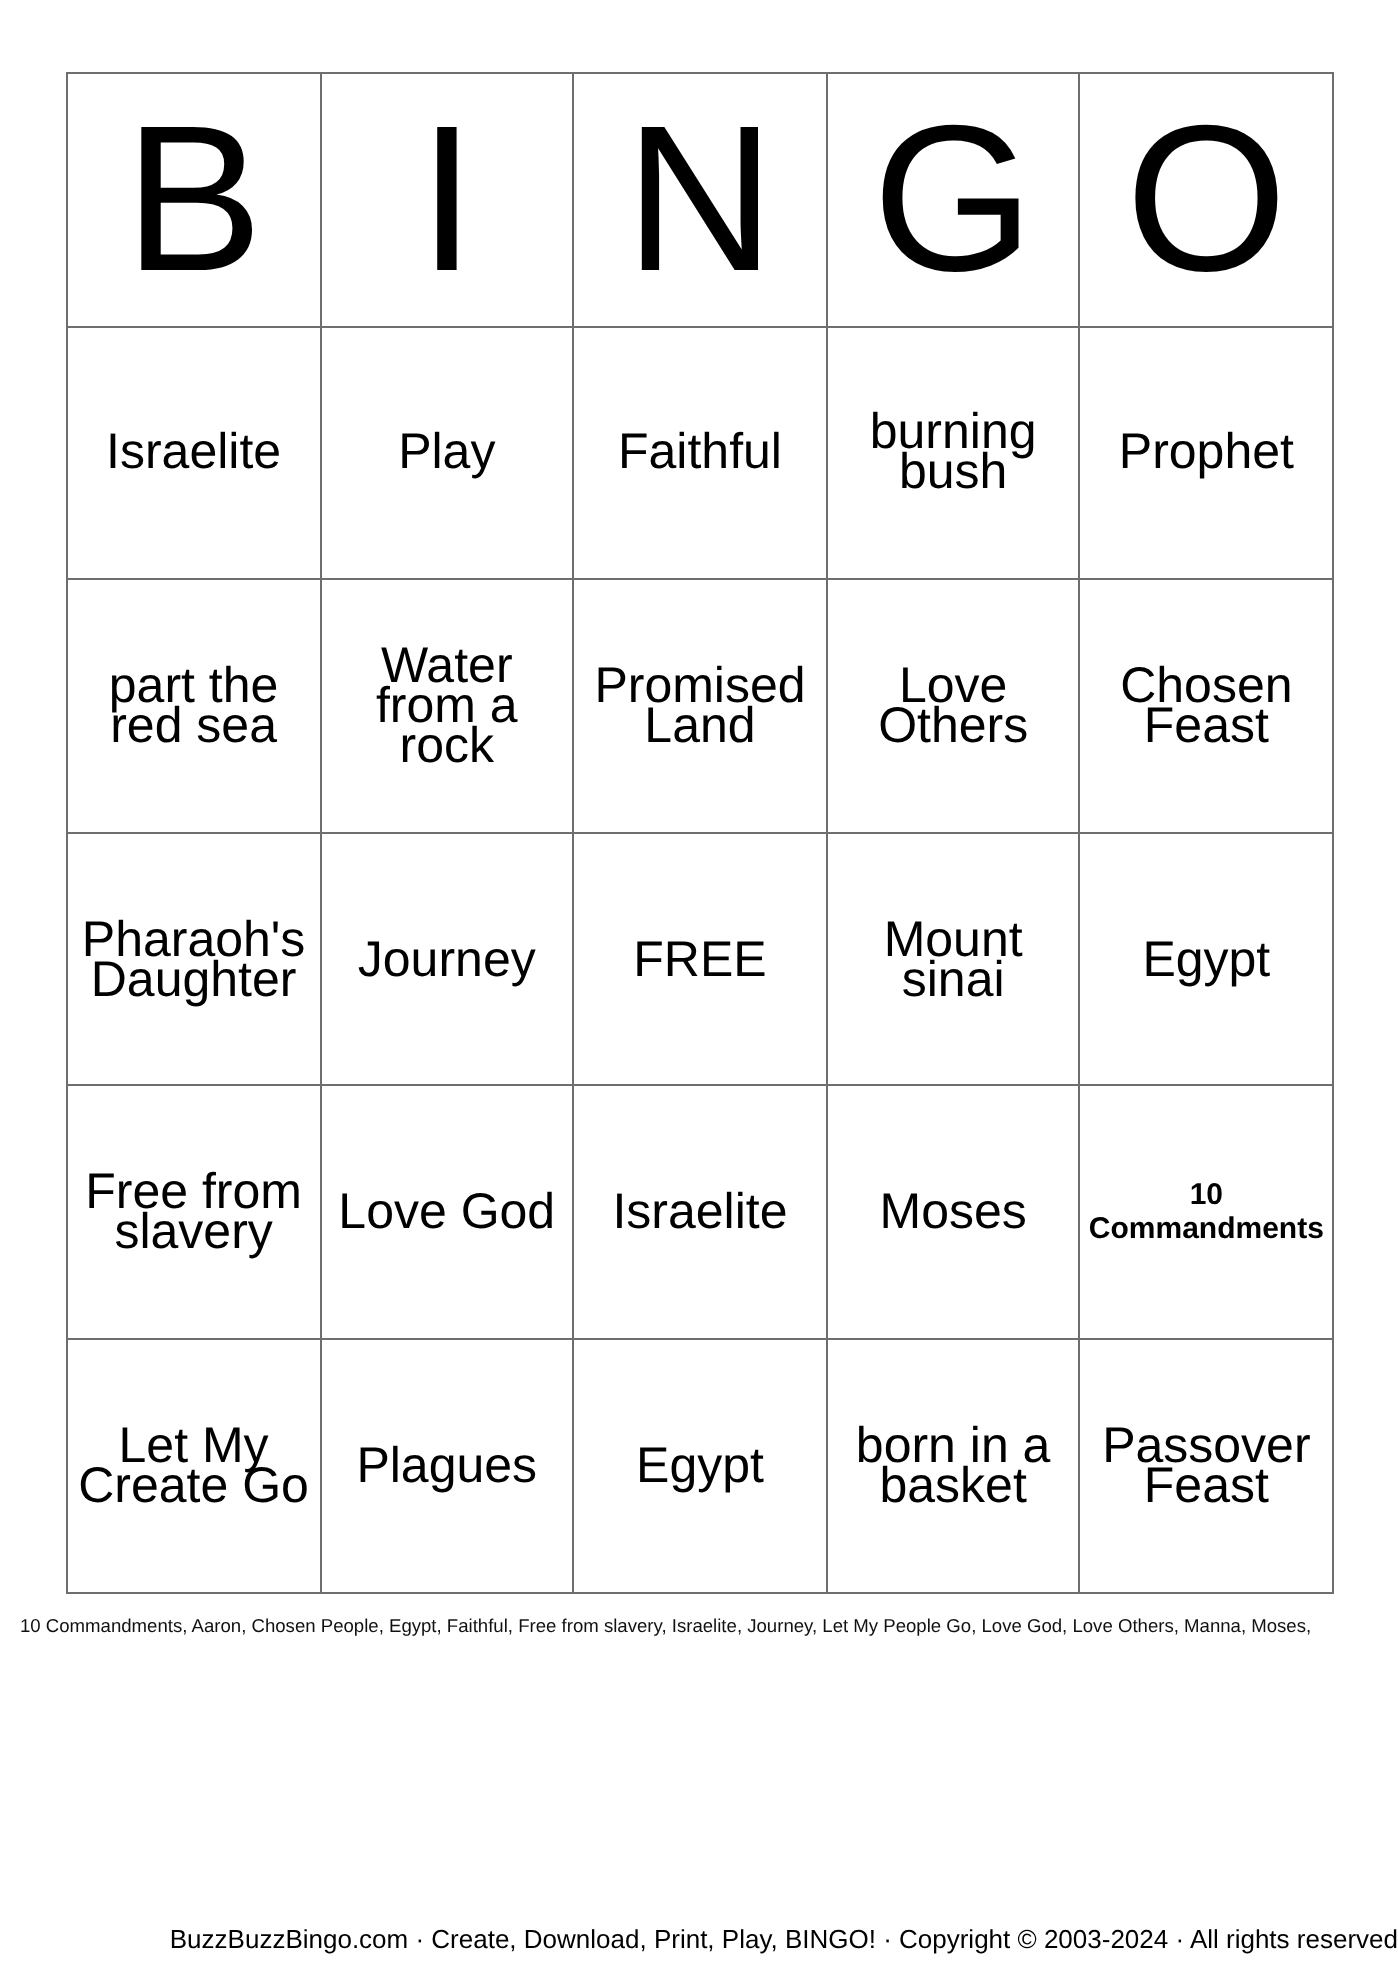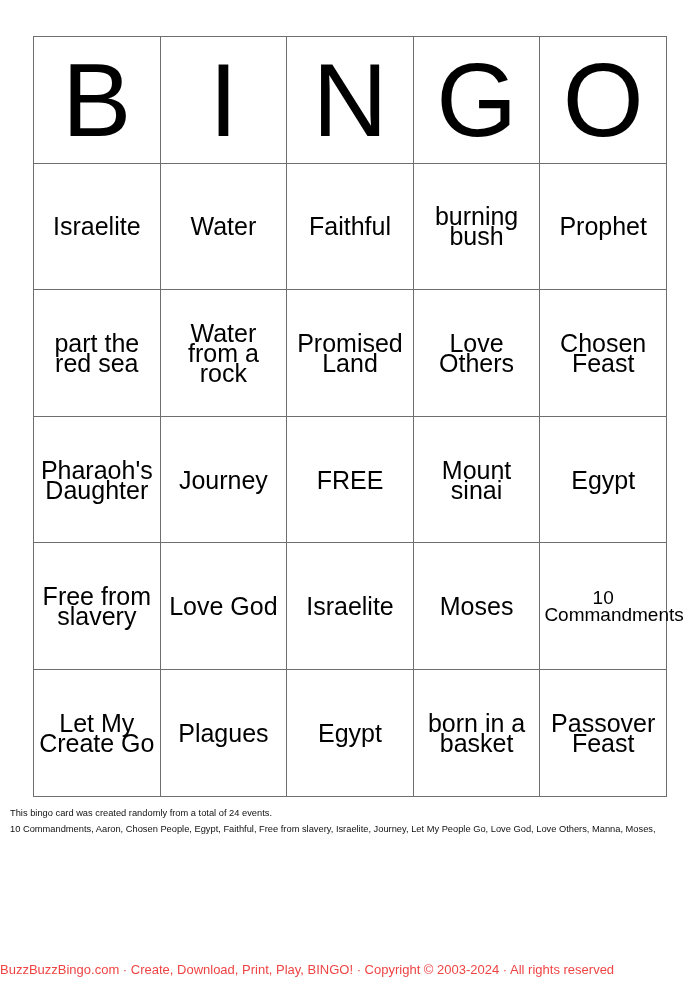--- a/index.html
+++ b/index.html
@@ -4,41 +4,41 @@
 <style>
   html, body { margin: 0; padding: 0; background: #ffffff; }
   body { width: 699px; height: 989px; position: relative; overflow: hidden;
          font-family: "Liberation Sans", sans-serif; color: #000; }
   .card { position: absolute; left: 33px; top: 36px; width: 633px; height: 760px;
           border-collapse: collapse; table-layout: fixed; }
   .card td { border: 1px solid #6e6e6e; width: 126.6px; height: 126.6px; padding: 0 4px;
              text-align: center; vertical-align: middle; box-sizing: border-box; }
   .hdr { font-size: 104px; line-height: 104px; font-weight: normal; }
   .cell { font-size: 25px; line-height: 20px; }
-  .cell.small { font-size: 19px; line-height: 17px; }
+  .cell.small { font-size: 15px; line-height: 17px; font-weight: bold; }
   .info { position: absolute; left: 10px; top: 806px; width: 690px;
           font-size: 9.3px; line-height: 15.5px; color: #111; }
-  .footer { position: absolute; left: 0; top: 962px; width: 699px; text-align: left;
-            font-size: 13px; color: #ef4444; }
+  .footer { position: absolute; left: 0; top: 962px; width: 699px; text-align: right;
+            font-size: 13px; color: #000000; }
 </style>
 </head>
 <body>
 
 <table class="card">
   <tbody>
       <tr>
     <td class="hdr">B</td>
     <td class="hdr">I</td>
     <td class="hdr">N</td>
     <td class="hdr">G</td>
     <td class="hdr">O</td>
   </tr>
   <tr>
     <td class="cell">Israelite</td>
-    <td class="cell">Water</td>
+    <td class="cell">Play</td>
     <td class="cell">Faithful</td>
     <td class="cell">burning bush</td>
     <td class="cell">Prophet</td>
   </tr>
   <tr>
     <td class="cell">part the red sea</td>
     <td class="cell">Water from a rock</td>
     <td class="cell">Promised Land</td>
     <td class="cell">Love Others</td>
     <td class="cell">Chosen Feast</td>
@@ -61,17 +61,16 @@
     <td class="cell">Let My Create Go</td>
     <td class="cell">Plagues</td>
     <td class="cell">Egypt</td>
     <td class="cell">born in a basket</td>
     <td class="cell">Passover Feast</td>
   </tr>
 </tbody>
   </table>
 
 <div class="info">
-  <div>This bingo card was created randomly from a total of 24 events.</div>
   <div>10 Commandments, Aaron, Chosen People, Egypt, Faithful, Free from slavery, Israelite, Journey, Let My People Go, Love God, Love Others, Manna, Moses,</div>
 </div>
 
 <div class="footer">BuzzBuzzBingo.com · Create, Download, Print, Play, BINGO! · Copyright © 2003-2024 · All rights reserved</div>
 
 </body></html>

